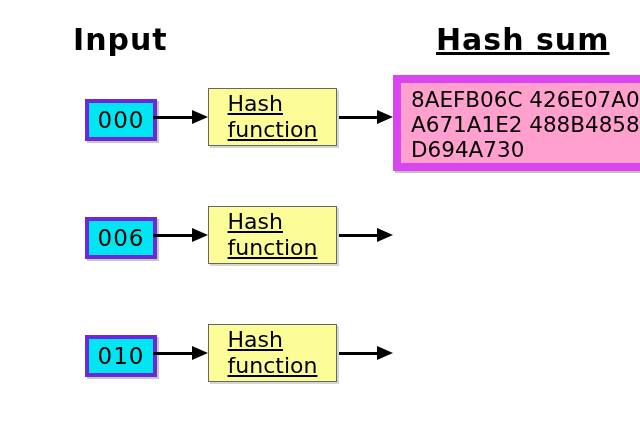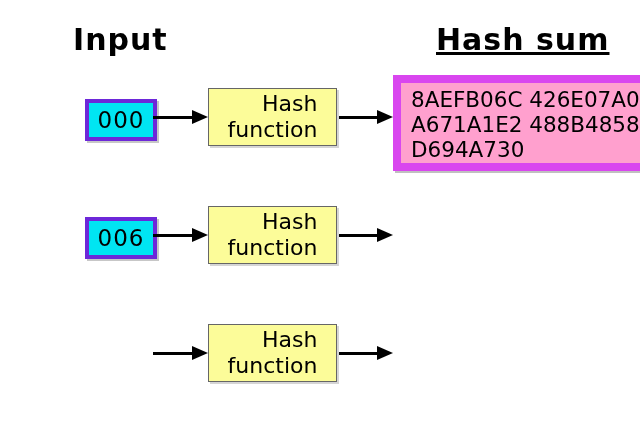--- a/index.html
+++ b/index.html
@@ -59,25 +59,26 @@
     left: 160px;
     top: 13px;
     width: 127px;
     height: 56px;
     background: var(--function_box, #FCFC99);
     border: 1px solid #666666;
     box-shadow: 2px 2px 0 rgba(150,150,150,0.4);
     display: flex;
     align-items: center;
     justify-content: center;
-    text-align: right;
+    text-align: left;
     font-size: 22px;
     line-height: 26px;
     color: #000000;
     white-space: pre-line;
+    text-decoration: underline;
   }
   .sum-box {
     position: absolute;
     left: 345px;
     top: 0px;
     width: 249px;
     height: 76px;
     background: var(--sum_box, #FFA0CE);
     border: 8px solid #d946ef;
     box-shadow: 2px 2px 0 rgba(130,130,130,0.5);
@@ -134,20 +135,21 @@
     <div class="input-box">006</div>
     <div class="arrow-line a1"></div>
     <div class="arrow-head a1"></div>
     <div class="function-box">Hash
 function</div>
     <div class="arrow-line a2"></div>
     <div class="arrow-head a2"></div>
   </div>
 
   <div id="row-2" class="row">
+    <div class="input-box">010</div>
     <div class="arrow-line a1"></div>
     <div class="arrow-head a1"></div>
     <div class="function-box">Hash
 function</div>
     <div class="arrow-line a2"></div>
     <div class="arrow-head a2"></div>
   </div>
 
 </div>
 

